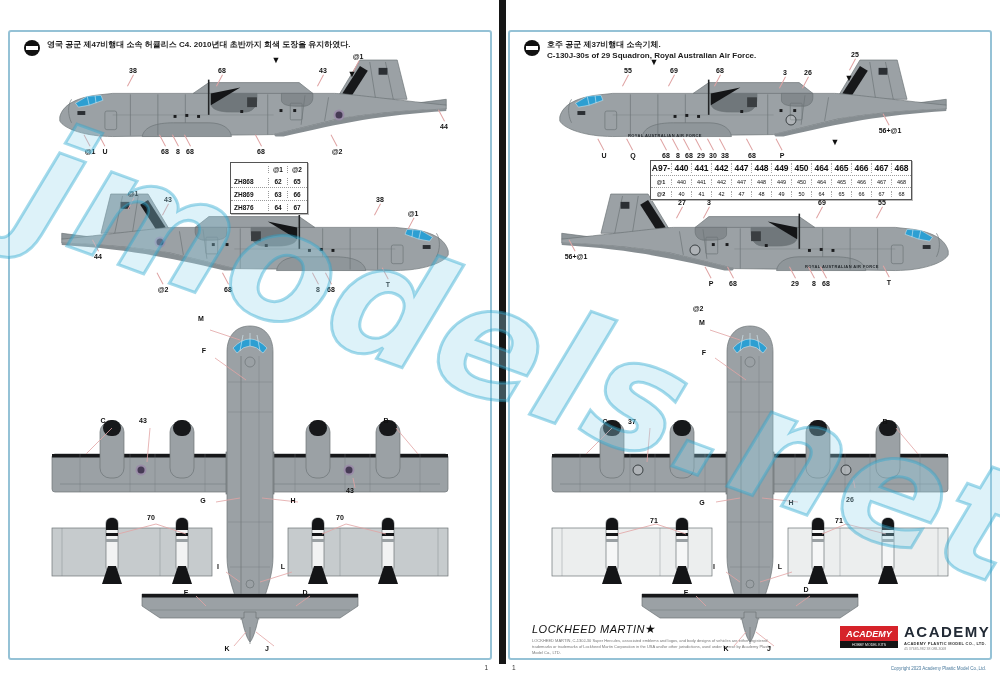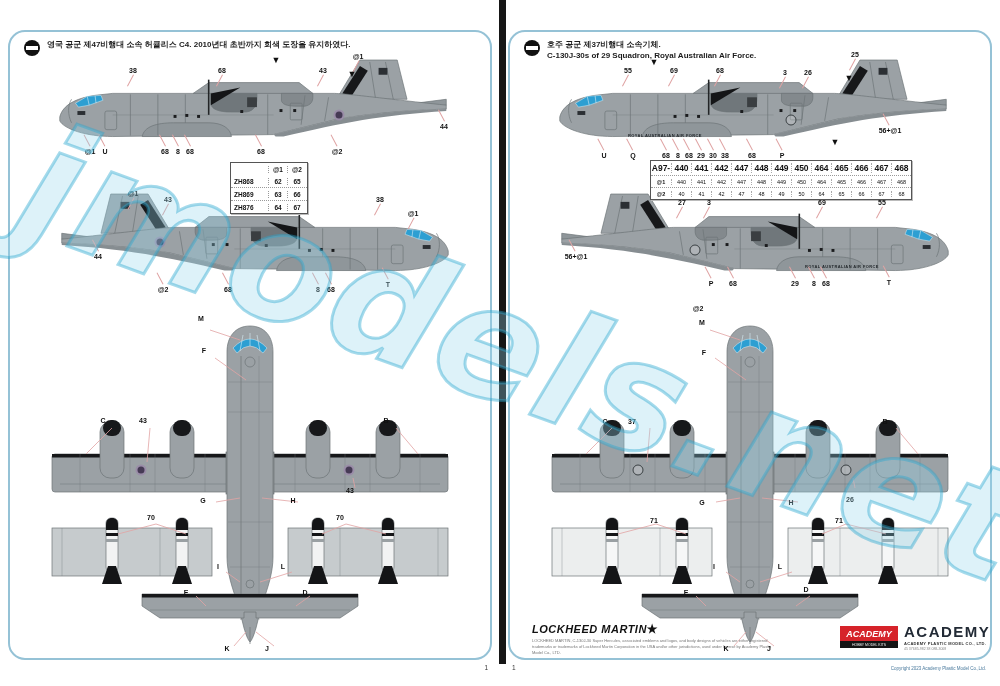--- a/index.html
+++ b/index.html
@@ -2,21 +2,21 @@
 <html><head>
 <meta charset="utf-8">
 <style>
   html,body{margin:0;padding:0;background:#e8e8e8;}
   #sheet{position:relative;width:1000px;height:686px;background:#fff;overflow:hidden;
          font-family:"Liberation Sans",sans-serif;}
   
   .spine{position:absolute;left:499px;top:0;width:7px;height:664px;background:#161616;}
   
   .page{position:absolute;top:30px;width:484px;height:630px;background:#fff;
-        border:2px solid #95c2d6;border-radius:17px;box-sizing:border-box;}
+        border:2px solid #95c2d6;border-radius:3px;box-sizing:border-box;}
   #page-left{left:8px;}
   #page-right{left:508px;--panel:#eceeee;--blade:#f6f7f7;}
   #page-left{--panel:#c6cbcd;--blade:#f2f3f3;}
   
   .hdr{position:absolute;left:14px;top:8px;display:flex;gap:7px;align-items:flex-start;z-index:6;}
   .opt-icon{width:16px;height:16px;border-radius:50%;background:#111;position:relative;flex:0 0 auto;}
   .opt-icon::after{content:'';position:absolute;left:2px;right:2px;top:6px;height:4px;background:#fff;}
   .hdr-txt{font-size:8px;font-weight:bold;color:#1c1c1c;line-height:1.35;}
   
   .view{position:absolute;z-index:1;}
@@ -48,21 +48,21 @@
   .dt-head{font-weight:bold;}
   
   .serial-table{position:absolute;left:140px;top:128px;width:260px;background:#fff;
       border:1px solid #555;z-index:8;color:#111;box-shadow:1px 1px 0 #bbb;}
   .srow{display:flex;align-items:center;height:11px;font-size:5.5px;}
   .srow + .srow{border-top:1px dotted #999;}
   .srow .slabel{width:20px;text-align:center;font-weight:bold;flex:0 0 auto;}
   .srow .cell{flex:1;text-align:center;border-left:1px dotted #aaa;}
   .srow.big{height:14px;font-size:8.5px;font-weight:bold;}
   
-  .lockheed{position:absolute;left:22px;top:590px;z-index:9;font-weight:bold;font-style:italic;
+  .lockheed{position:absolute;left:22px;top:590px;z-index:9;font-weight:normal;font-style:italic;
       font-size:11px;letter-spacing:.5px;color:#111;}
   .lm-star{font-style:normal;font-size:12px;}
   .license{position:absolute;left:22px;top:606px;z-index:9;font-size:4px;color:#777;
       line-height:1.5;width:250px;}
   .academy-box{position:absolute;left:330px;top:594px;width:58px;z-index:9;}
   .abox-top{background:#d6232a;color:#fff;font-size:9px;font-weight:bold;font-style:italic;
       text-align:center;padding:3px 0 2px;}
   .abox-bot{background:#141414;color:#eee;font-size:3.5px;text-align:center;padding:1.5px 0;}
   .academy-type{position:absolute;left:394px;top:592px;z-index:9;color:#222a35;}
   .atype-big{font-size:15px;font-weight:bold;letter-spacing:1.5px;line-height:1;}

